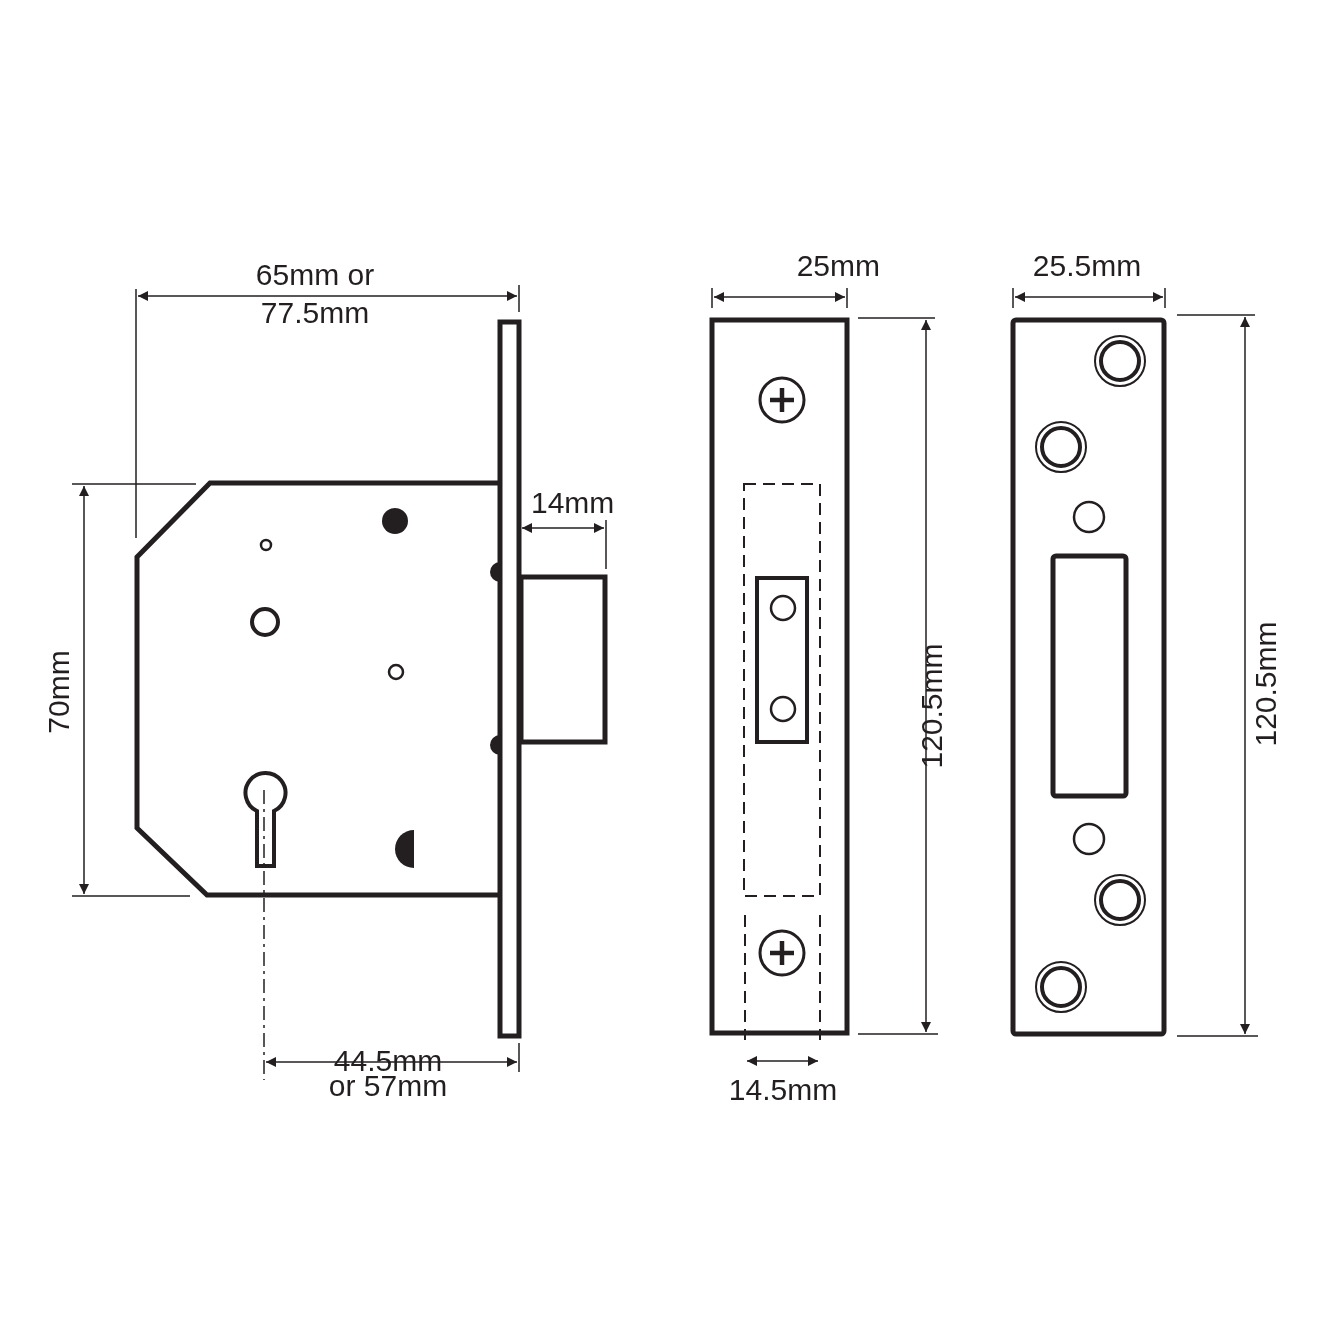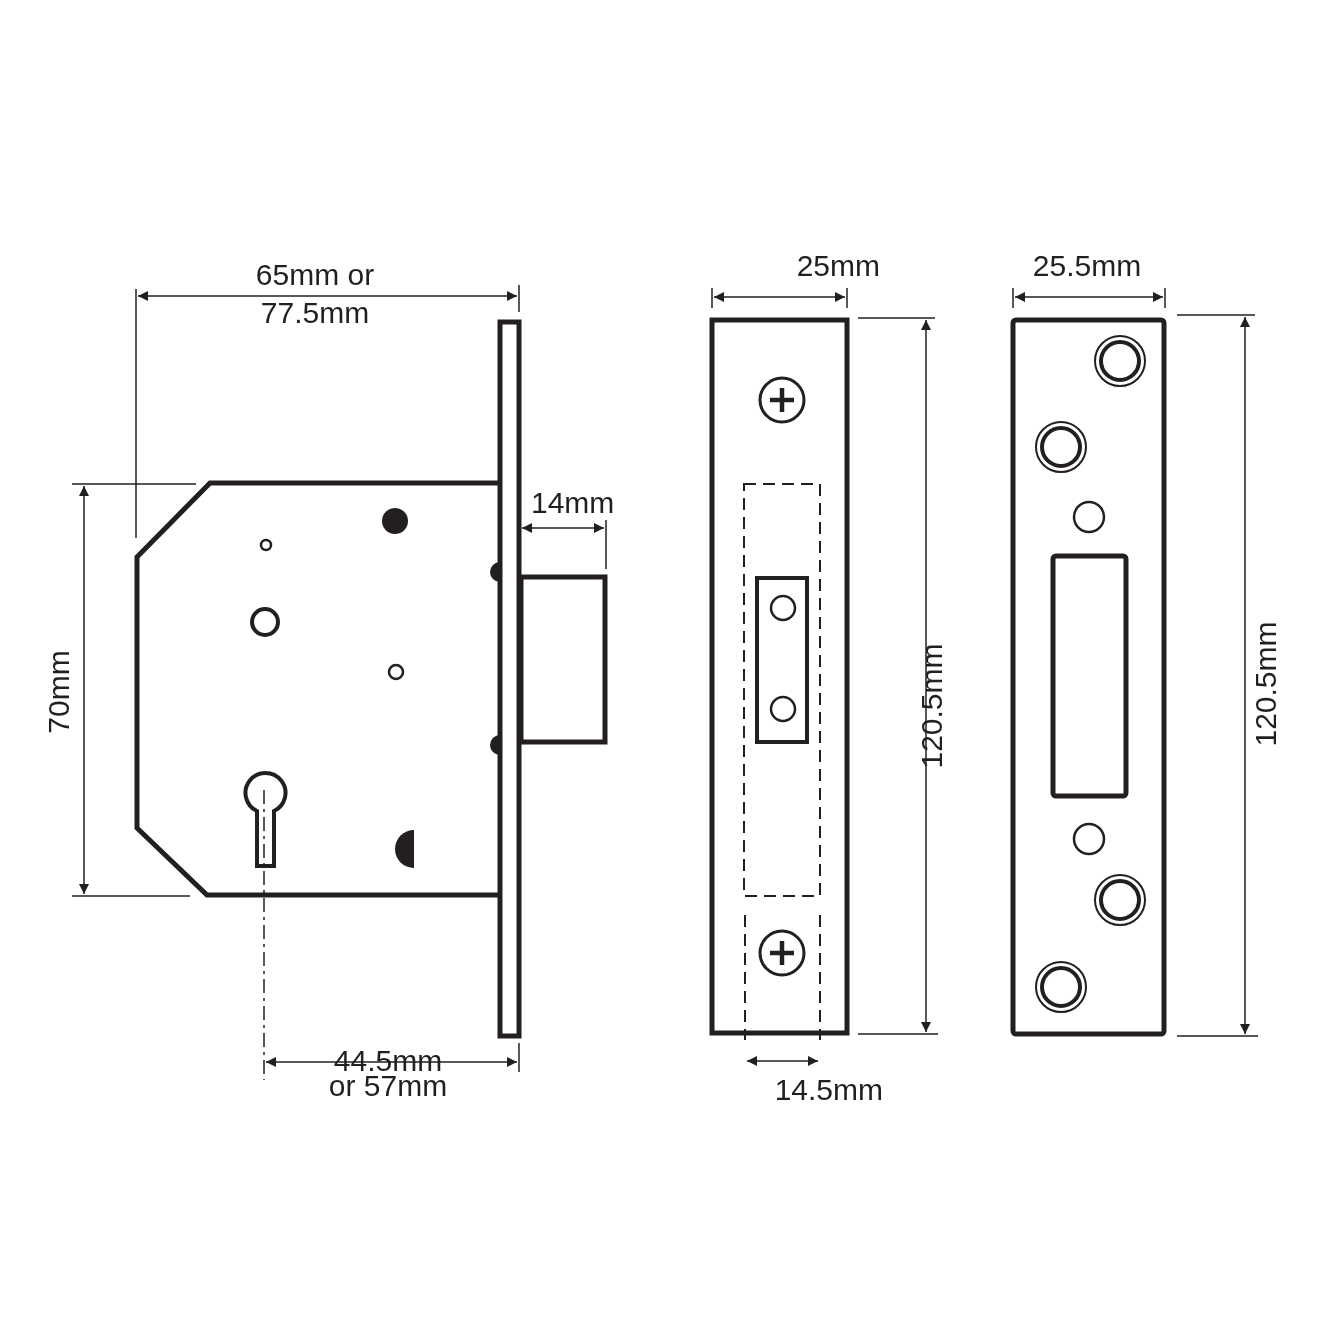--- a/index.html
+++ b/index.html
@@ -131,17 +131,17 @@
 
   <div class="lbl c rot" style="left:0px; top:676px; width:120px; height:32px;">70mm</div>
 
   <div class="lbl" style="left:531px; top:488px;">14mm</div>
 
   <div class="lbl c" style="left:288px; top:1046px; width:200px;">44.5mm</div>
   <div class="lbl c" style="left:288px; top:1071px; width:200px;">or 57mm</div>
 
   <div class="lbl c" style="left:680px; top:251px; width:200px;text-align:right;">25mm</div>
   <div class="lbl c rot" style="left:863px; top:690px; width:140px; height:32px;">120.5mm</div>
-  <div class="lbl c" style="left:683px; top:1075px; width:200px;text-align:right;">14.5mm</div>
+  <div class="lbl c" style="left:683px; top:1075px; width:200px;">14.5mm</div>
 
   <div class="lbl c" style="left:987px; top:251px; width:200px;">25.5mm</div>
   <div class="lbl c rot" style="left:1197px; top:668px; width:140px; height:32px;">120.5mm</div>
 </div>
 
 </body></html>

